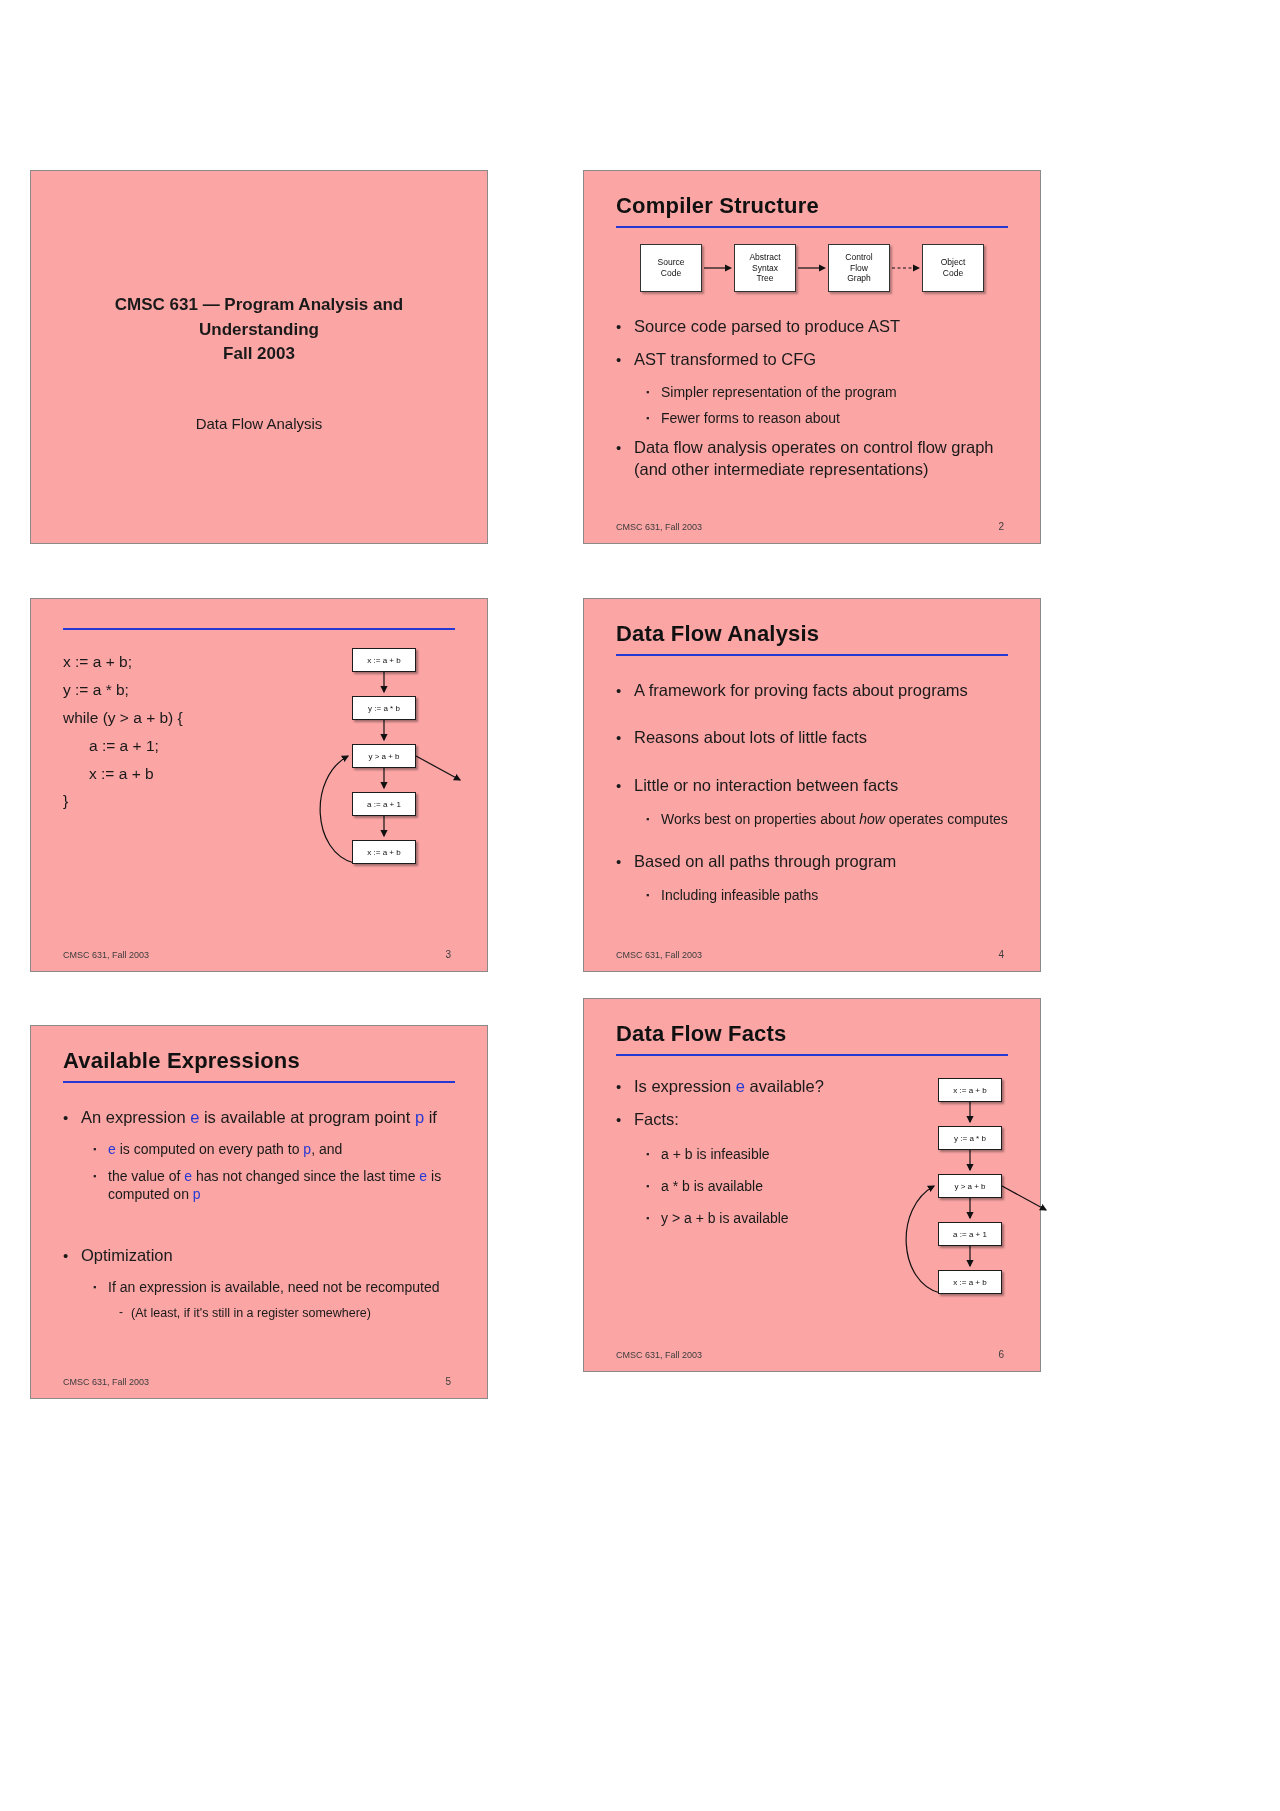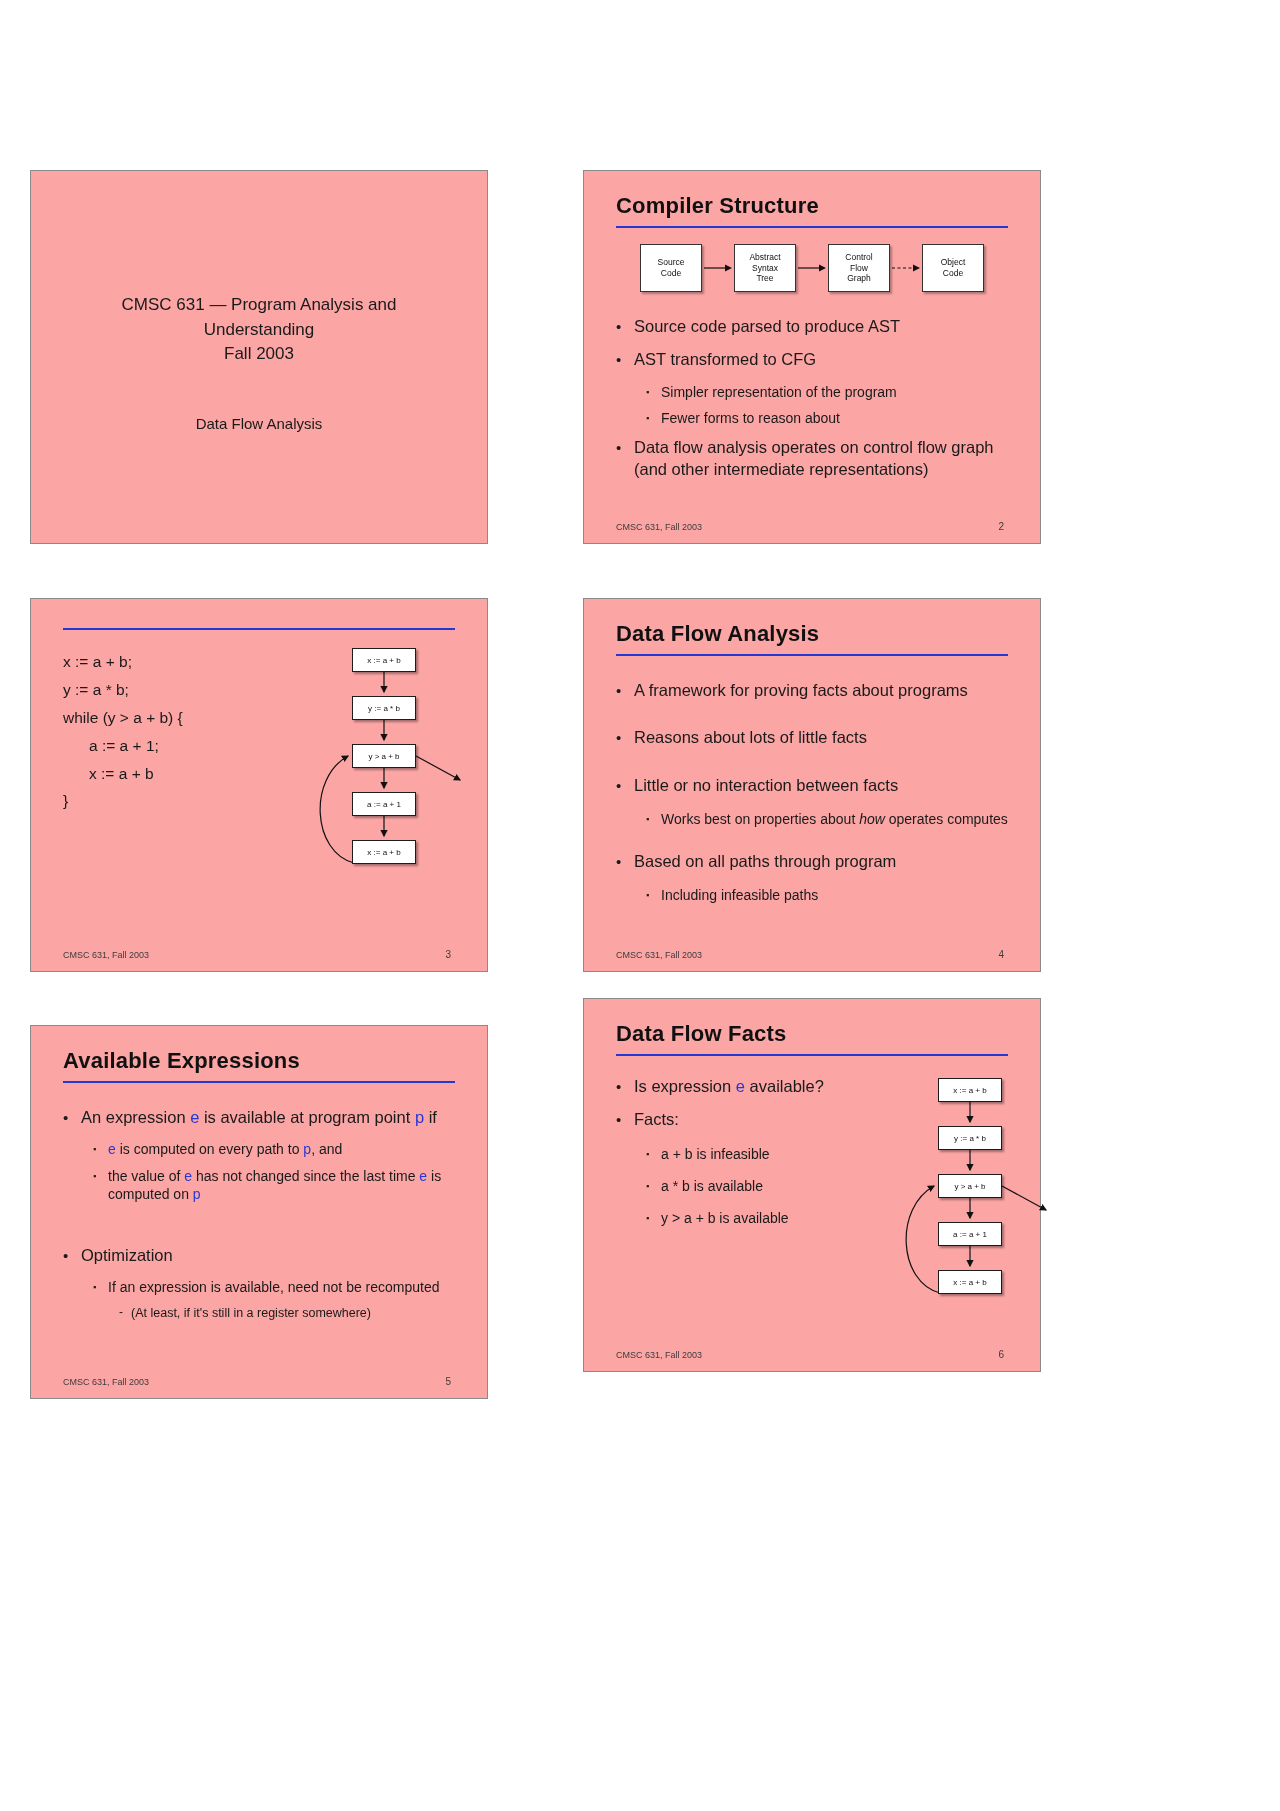--- a/index.html
+++ b/index.html
@@ -26,21 +26,21 @@
   #s6{left:583px;top:998px;}
 
   .slide-inner{padding:22px 32px 0 32px;height:100%;}
   .slide-title{font-size:22px;font-weight:bold;color:#111;letter-spacing:.2px;}
   .title-rule{height:2px;background:var(--accent);margin-top:7px;}
   .slide-footer{position:absolute;left:32px;bottom:11px;font-size:9px;color:var(--footer-text);text-align:right;}
   .slide-page{position:absolute;right:36px;bottom:11px;font-size:10px;color:var(--footer-text);}
 
   
   .title-card{text-align:center;padding-top:122px;}
-  .tc-heading div{font-size:17px;font-weight:normal;line-height:1.45;}
+  .tc-heading div{font-size:17px;font-weight:bold;line-height:1.45;}
   .tc-sub{margin-top:48px;font-size:15px;}
 
   
   .bullets{margin-top:24px;}
   .bl1{display:flex;margin:0 0 12px 0;}
   .m1{width:18px;flex:none;font-size:15px;line-height:1.4;}
   .bt1{font-size:16.5px;line-height:1.3;}
   .bl2{display:flex;margin:4px 0 8px 30px;}
   .m2{width:15px;flex:none;font-size:9px;padding-top:4px;}
   .bt2{font-size:14px;line-height:1.3;}

